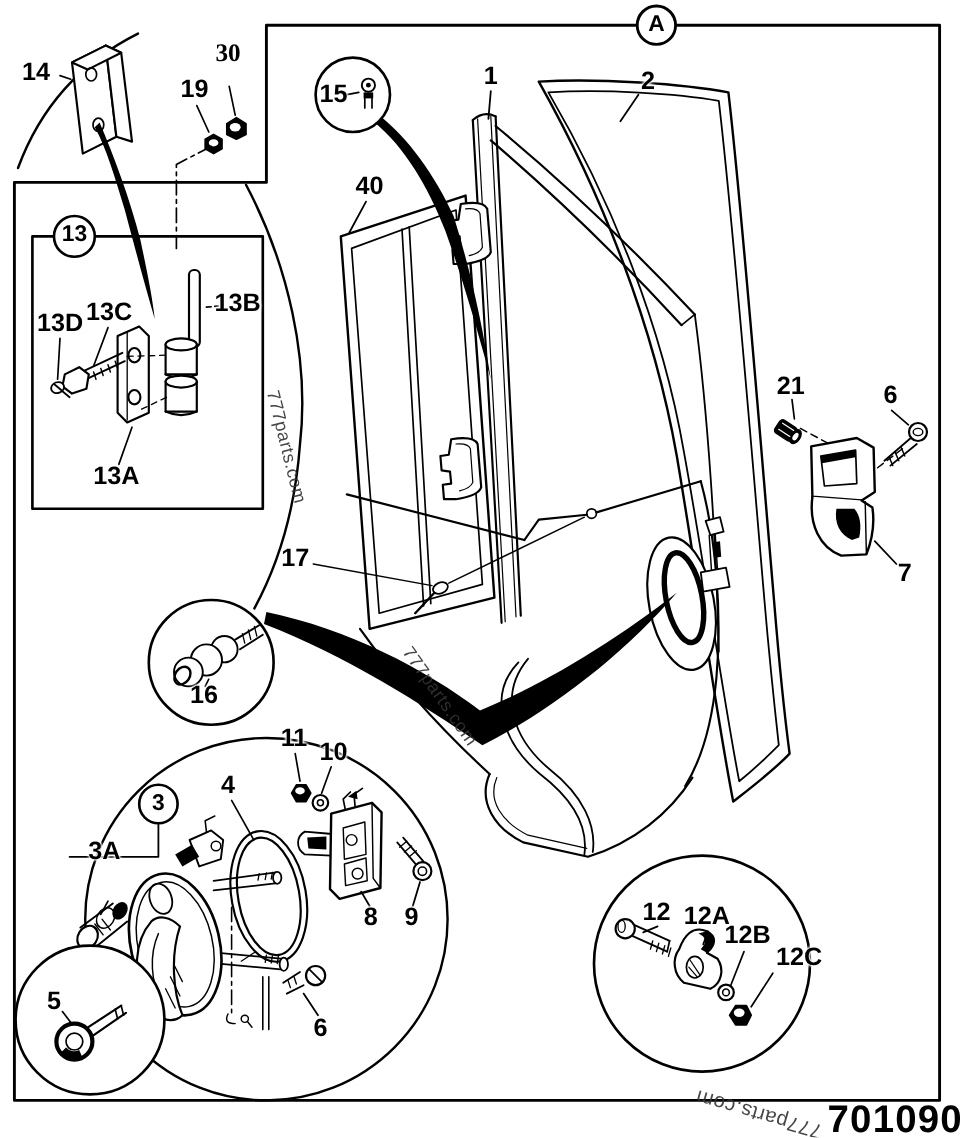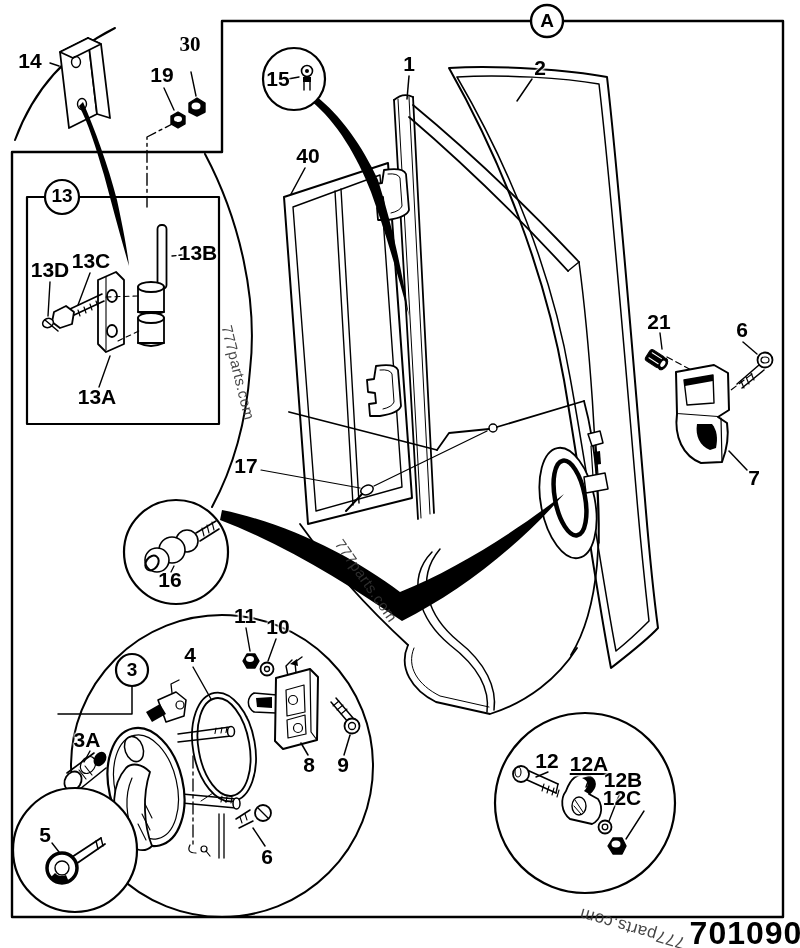--- a/index.html
+++ b/index.html
@@ -367,29 +367,29 @@
 <div class="lbl" style="left:308px;top:156px;">40</div>
 <div class="lbl" style="left:659px;top:322px;">21</div>
 <div class="lbl" style="left:742px;top:330px;">6</div>
 <div class="lbl" style="left:754px;top:478px;">7</div>
 <div class="lbl" style="left:246px;top:466px;">17</div>
 <div class="lbl" style="left:170px;top:580px;">16</div>
 <div class="lbl" style="left:245px;top:616px;">11</div>
 <div class="lbl" style="left:278px;top:627px;">10</div>
 <div class="lbl" style="left:190px;top:655px;">4</div>
 <div class="lbl small" style="left:132px;top:670px;">3</div>
-<div class="lbl" style="left:87px;top:740px;">3A</div>
+<div class="lbl" style="left:87px;top:710px;">3A</div>
 <div class="lbl" style="left:309px;top:765px;">8</div>
 <div class="lbl" style="left:343px;top:765px;">9</div>
 <div class="lbl" style="left:45px;top:835px;">5</div>
 <div class="lbl" style="left:267px;top:857px;">6</div>
 <div class="lbl" style="left:547px;top:761px;">12</div>
-<div class="lbl" style="left:589px;top:764px;text-decoration:underline;">12A</div>
+<div class="lbl" style="left:589px;top:764px;">12A</div>
 <div class="lbl" style="left:623px;top:780px;text-align:center;">12B</div>
-<div class="lbl" style="left:622px;top:798px;">12C</div>
+<div class="lbl" style="left:666px;top:798px;">12C</div>
 
 <div class="wm" style="left:190px;top:364px;transform:rotate(76deg);">777parts.com</div>
 <div class="wm" style="left:318px;top:572px;transform:rotate(55deg);">777parts.com</div>
 <div class="wm" style="left:578px;top:918px;transform:rotate(196deg);font-size:17px;">777parts.com</div>
 
 <div class="lbl big" style="left:746px;top:933px;">701090</div>
 
 </div>
 
 </body></html>

